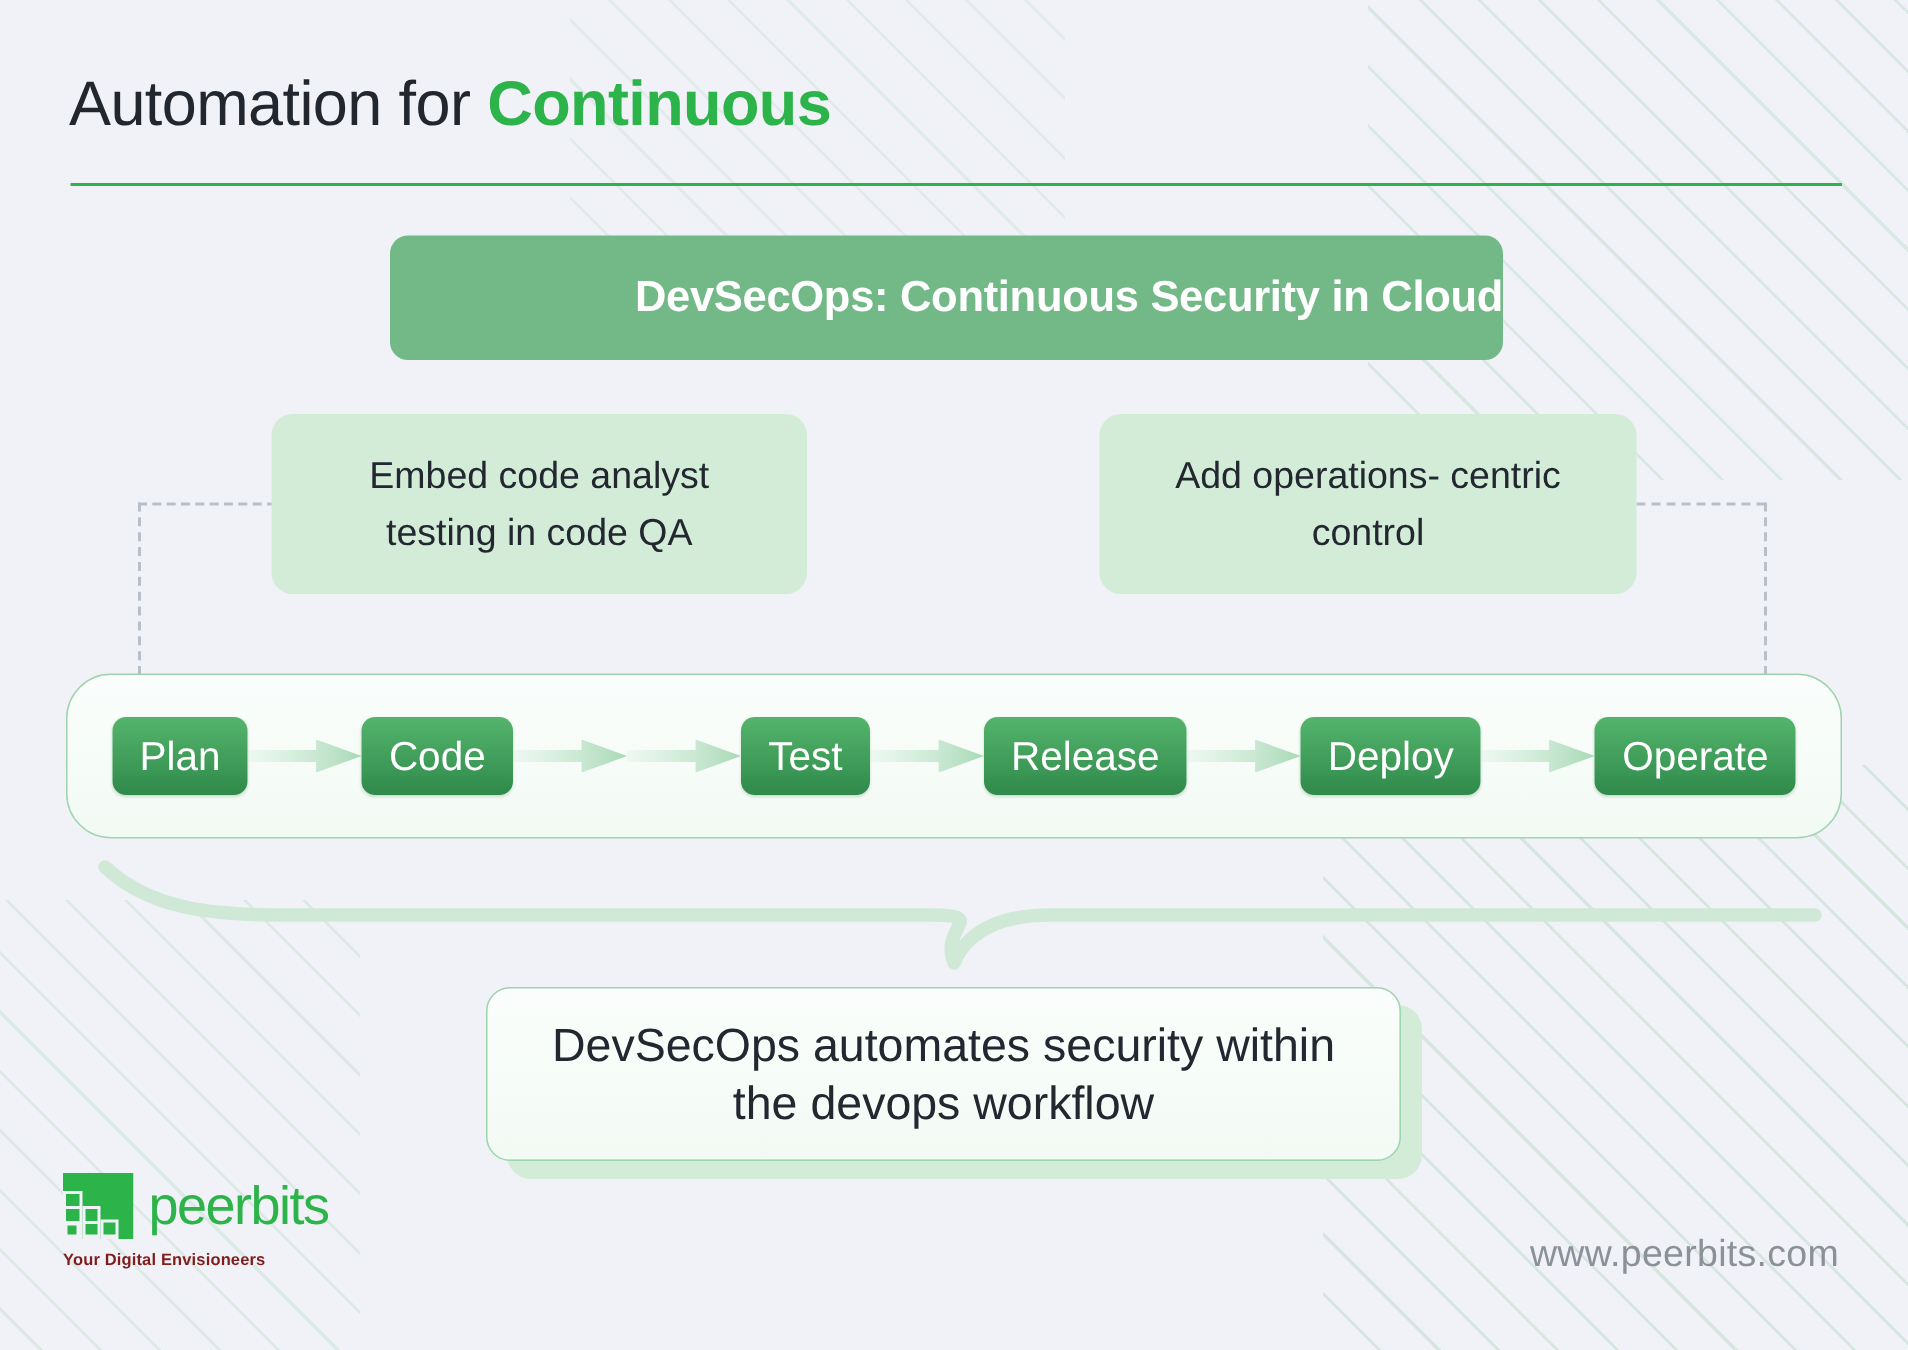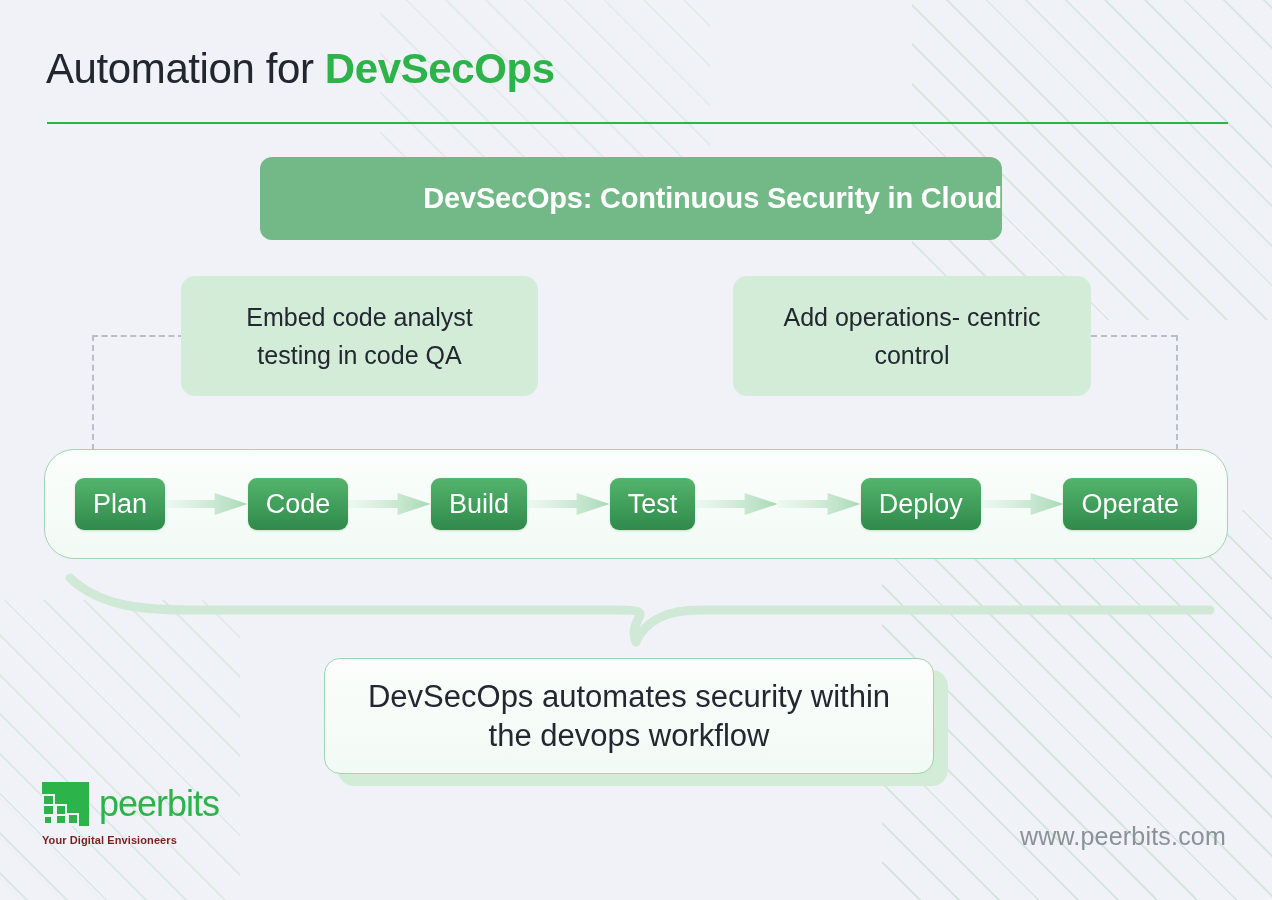--- a/index.html
+++ b/index.html
@@ -275,21 +275,21 @@
 </head>
 <body>
 
 <div id="stage">
 
   <div class="hatch hatch-tl"></div>
   <div class="hatch hatch-tr"></div>
   <div class="hatch hatch-br"></div>
   <div class="hatch hatch-bl"></div>
 
-  <div class="page-title"><span>Automation for </span><span class="accent">DevSecOps</span></div>
+  <div class="page-title"><span>Automation for </span><span class="accent">Continuous</span></div>
   <div class="title-rule"></div>
 
   <div class="banner">
     <span>DevSecOps: Continuous Security in Cloud</span>
   </div>
 
   <div class="dash-h" style="left:92px; top:335px; width:92px;"></div>
   <div class="dash-v" style="left:92px; top:335px; height:115px;"></div>
 
   <div class="dash-h" style="left:1091px; top:335px; width:86px;"></div>
@@ -327,23 +327,20 @@
         <defs>
             <linearGradient id="ag2" x1="0" y1="0" x2="1" y2="0">
           <stop offset="0" stop-color="#bfe3c9" stop-opacity="0.15"></stop>
           <stop offset="1" stop-color="#a8d9b6" stop-opacity="1"></stop>
         </linearGradient>
           </defs>
         <path d="M0,7 L36,7 L36,0 L60,11 L36,22 L36,15 L0,15 Z" fill="url(#ag2)"></path>
       </svg>
     </div>
 
-    <div class="chip">
-      <span>Build</span>
-    </div>
     <div class="arrow">
       <svg viewBox="0 0 60 22" preserveAspectRatio="none">
         <defs>
             <linearGradient id="ag3" x1="0" y1="0" x2="1" y2="0">
           <stop offset="0" stop-color="#bfe3c9" stop-opacity="0.15"></stop>
           <stop offset="1" stop-color="#a8d9b6" stop-opacity="1"></stop>
         </linearGradient>
           </defs>
         <path d="M0,7 L36,7 L36,0 L60,11 L36,22 L36,15 L0,15 Z" fill="url(#ag3)"></path>
       </svg>
@@ -357,20 +354,23 @@
         <defs>
             <linearGradient id="ag4" x1="0" y1="0" x2="1" y2="0">
           <stop offset="0" stop-color="#bfe3c9" stop-opacity="0.15"></stop>
           <stop offset="1" stop-color="#a8d9b6" stop-opacity="1"></stop>
         </linearGradient>
           </defs>
         <path d="M0,7 L36,7 L36,0 L60,11 L36,22 L36,15 L0,15 Z" fill="url(#ag4)"></path>
       </svg>
     </div>
 
+    <div class="chip">
+      <span>Release</span>
+    </div>
     <div class="arrow">
       <svg viewBox="0 0 60 22" preserveAspectRatio="none">
         <defs>
             <linearGradient id="ag5" x1="0" y1="0" x2="1" y2="0">
           <stop offset="0" stop-color="#bfe3c9" stop-opacity="0.15"></stop>
           <stop offset="1" stop-color="#a8d9b6" stop-opacity="1"></stop>
         </linearGradient>
           </defs>
         <path d="M0,7 L36,7 L36,0 L60,11 L36,22 L36,15 L0,15 Z" fill="url(#ag5)"></path>
       </svg>

